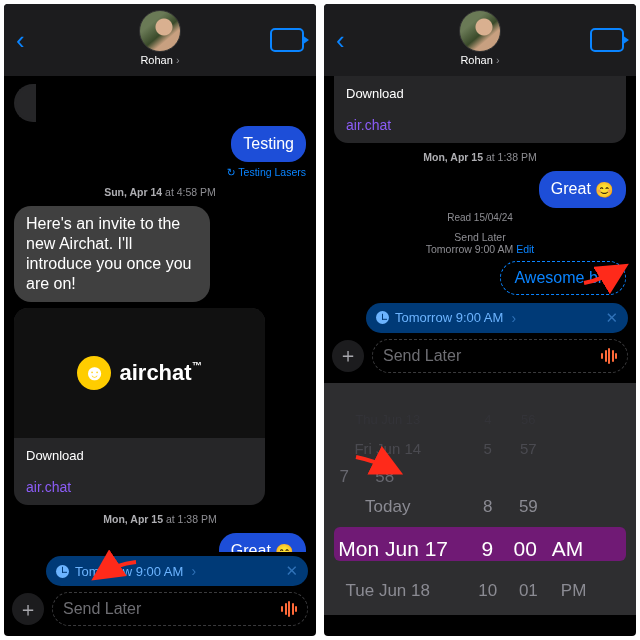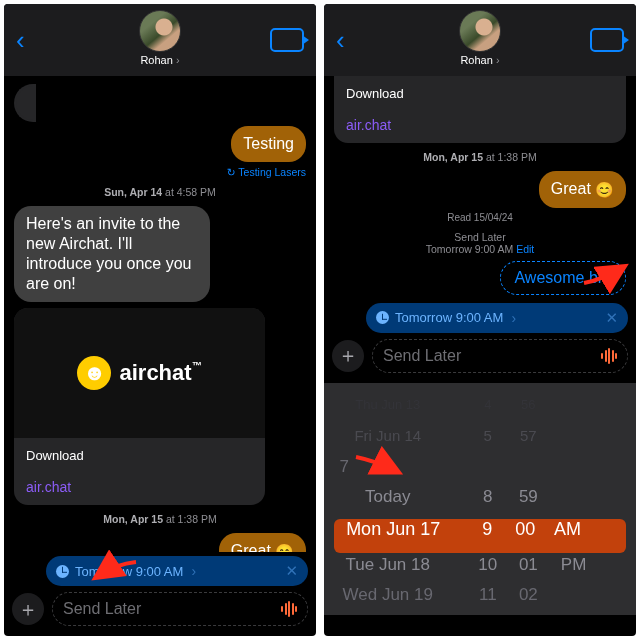--- a/index.html
+++ b/index.html
@@ -16,21 +16,21 @@
   .avatar::after{content:"";position:absolute;inset:0;background:radial-gradient(circle at 60% 40%,#d9b090 0 8px,transparent 9px)}
   .cname{font-size:11px;color:#fff;margin-top:2px}
   .cname::after{content:" ›";color:#8e8e93}
   
   .msgs{flex:1;overflow:hidden;padding:0 10px;font-size:15px;position:relative}
   .tstamp{text-align:center;color:#8e8e93;font-size:10.5px;margin:8px 0}
   .tstamp b{color:#aeaeb2;font-weight:700}
   .row{display:flex;margin:4px 0}
   .row.me{justify-content:flex-end}
   .bubble{max-width:78%;padding:8px 12px;border-radius:17px;font-size:16px;line-height:1.25}
-  .me .bubble{background:#a16207;color:#fff}
+  .me .bubble{background:#1d4ed8;color:#fff}
   .them .bubble{background:#404040;color:#fff}
   .meta{font-size:10px;color:#8e8e93;text-align:center;margin-top:2px}
   .replay{color:#0a84ff;font-size:10.5px;text-align:right;margin-top:2px}
   .replay::before{content:"↻ "}
   
   .card{background:#262628;border-radius:14px;overflow:hidden;margin-top:6px}
   .card-img{height:130px;background:#111;display:flex;align-items:center;justify-content:center;gap:8px}
   .ac-logo{width:34px;height:34px;background:#ffcd00;border-radius:50%;display:flex;align-items:center;justify-content:center;font-size:22px}
   .ac-name{color:#fff;font-size:22px;font-weight:600}
   .ac-name sup{font-size:10px;vertical-align:top}
@@ -56,27 +56,27 @@
   .dashed-in{flex:1;border:1.5px dashed #3a3a3c;border-radius:18px;height:34px;display:flex;align-items:center;padding:0 10px;color:#6e6e73;font-size:16px;justify-content:space-between}
   .voice{display:flex;align-items:center;gap:1.5px}
   .voice span{width:2px;background:#ff6a39;border-radius:2px}
   .voice span:nth-child(1){height:6px}.voice span:nth-child(2){height:12px}.voice span:nth-child(3){height:16px}.voice span:nth-child(4){height:12px}.voice span:nth-child(5){height:6px}
   
   .arrow{position:absolute;width:46px;height:20px;pointer-events:none}
   .arrow svg{width:100%;height:100%;overflow:visible}
   
   .picker{background:#2e2e30;padding:14px 0 8px 0}
   .pickerRows{position:relative;height:210px;overflow:hidden}
-  .prow{display:flex;align-items:flex-start;height:30px;color:#686870;font-size:17px}
+  .prow{display:flex;align-items:flex-end;height:30px;color:#686870;font-size:17px}
   .prow>div{text-align:center}
   .c-date{flex:0 0 46%;text-align:right;padding-right:16px}
   .c-h{flex:0 0 13%}
   .c-m{flex:0 0 13%}
   .c-ap{flex:0 0 16%}
-  .prow.sel{color:#fff;background:#c2410c;font-size:18px;height:34px;border-radius:6px;margin:2px 10px}
+  .prow.sel{color:#fff;background:#701a75;font-size:21px;height:34px;border-radius:6px;margin:10px 10px}
   .prow.near{color:#8b8b93}
   .prow.far{color:#4a4a50;font-size:15px}
   .prow.xfar{color:#333338;font-size:13px}
   .emoji{font-size:15px;vertical-align:-1px}
   
   .tail{width:22px;height:38px;border:2px solid #262628;border-right:none;border-radius:20px 0 0 20px;background:#262628;margin-top:8px}
 </style>
 </head>
 <body>
 

